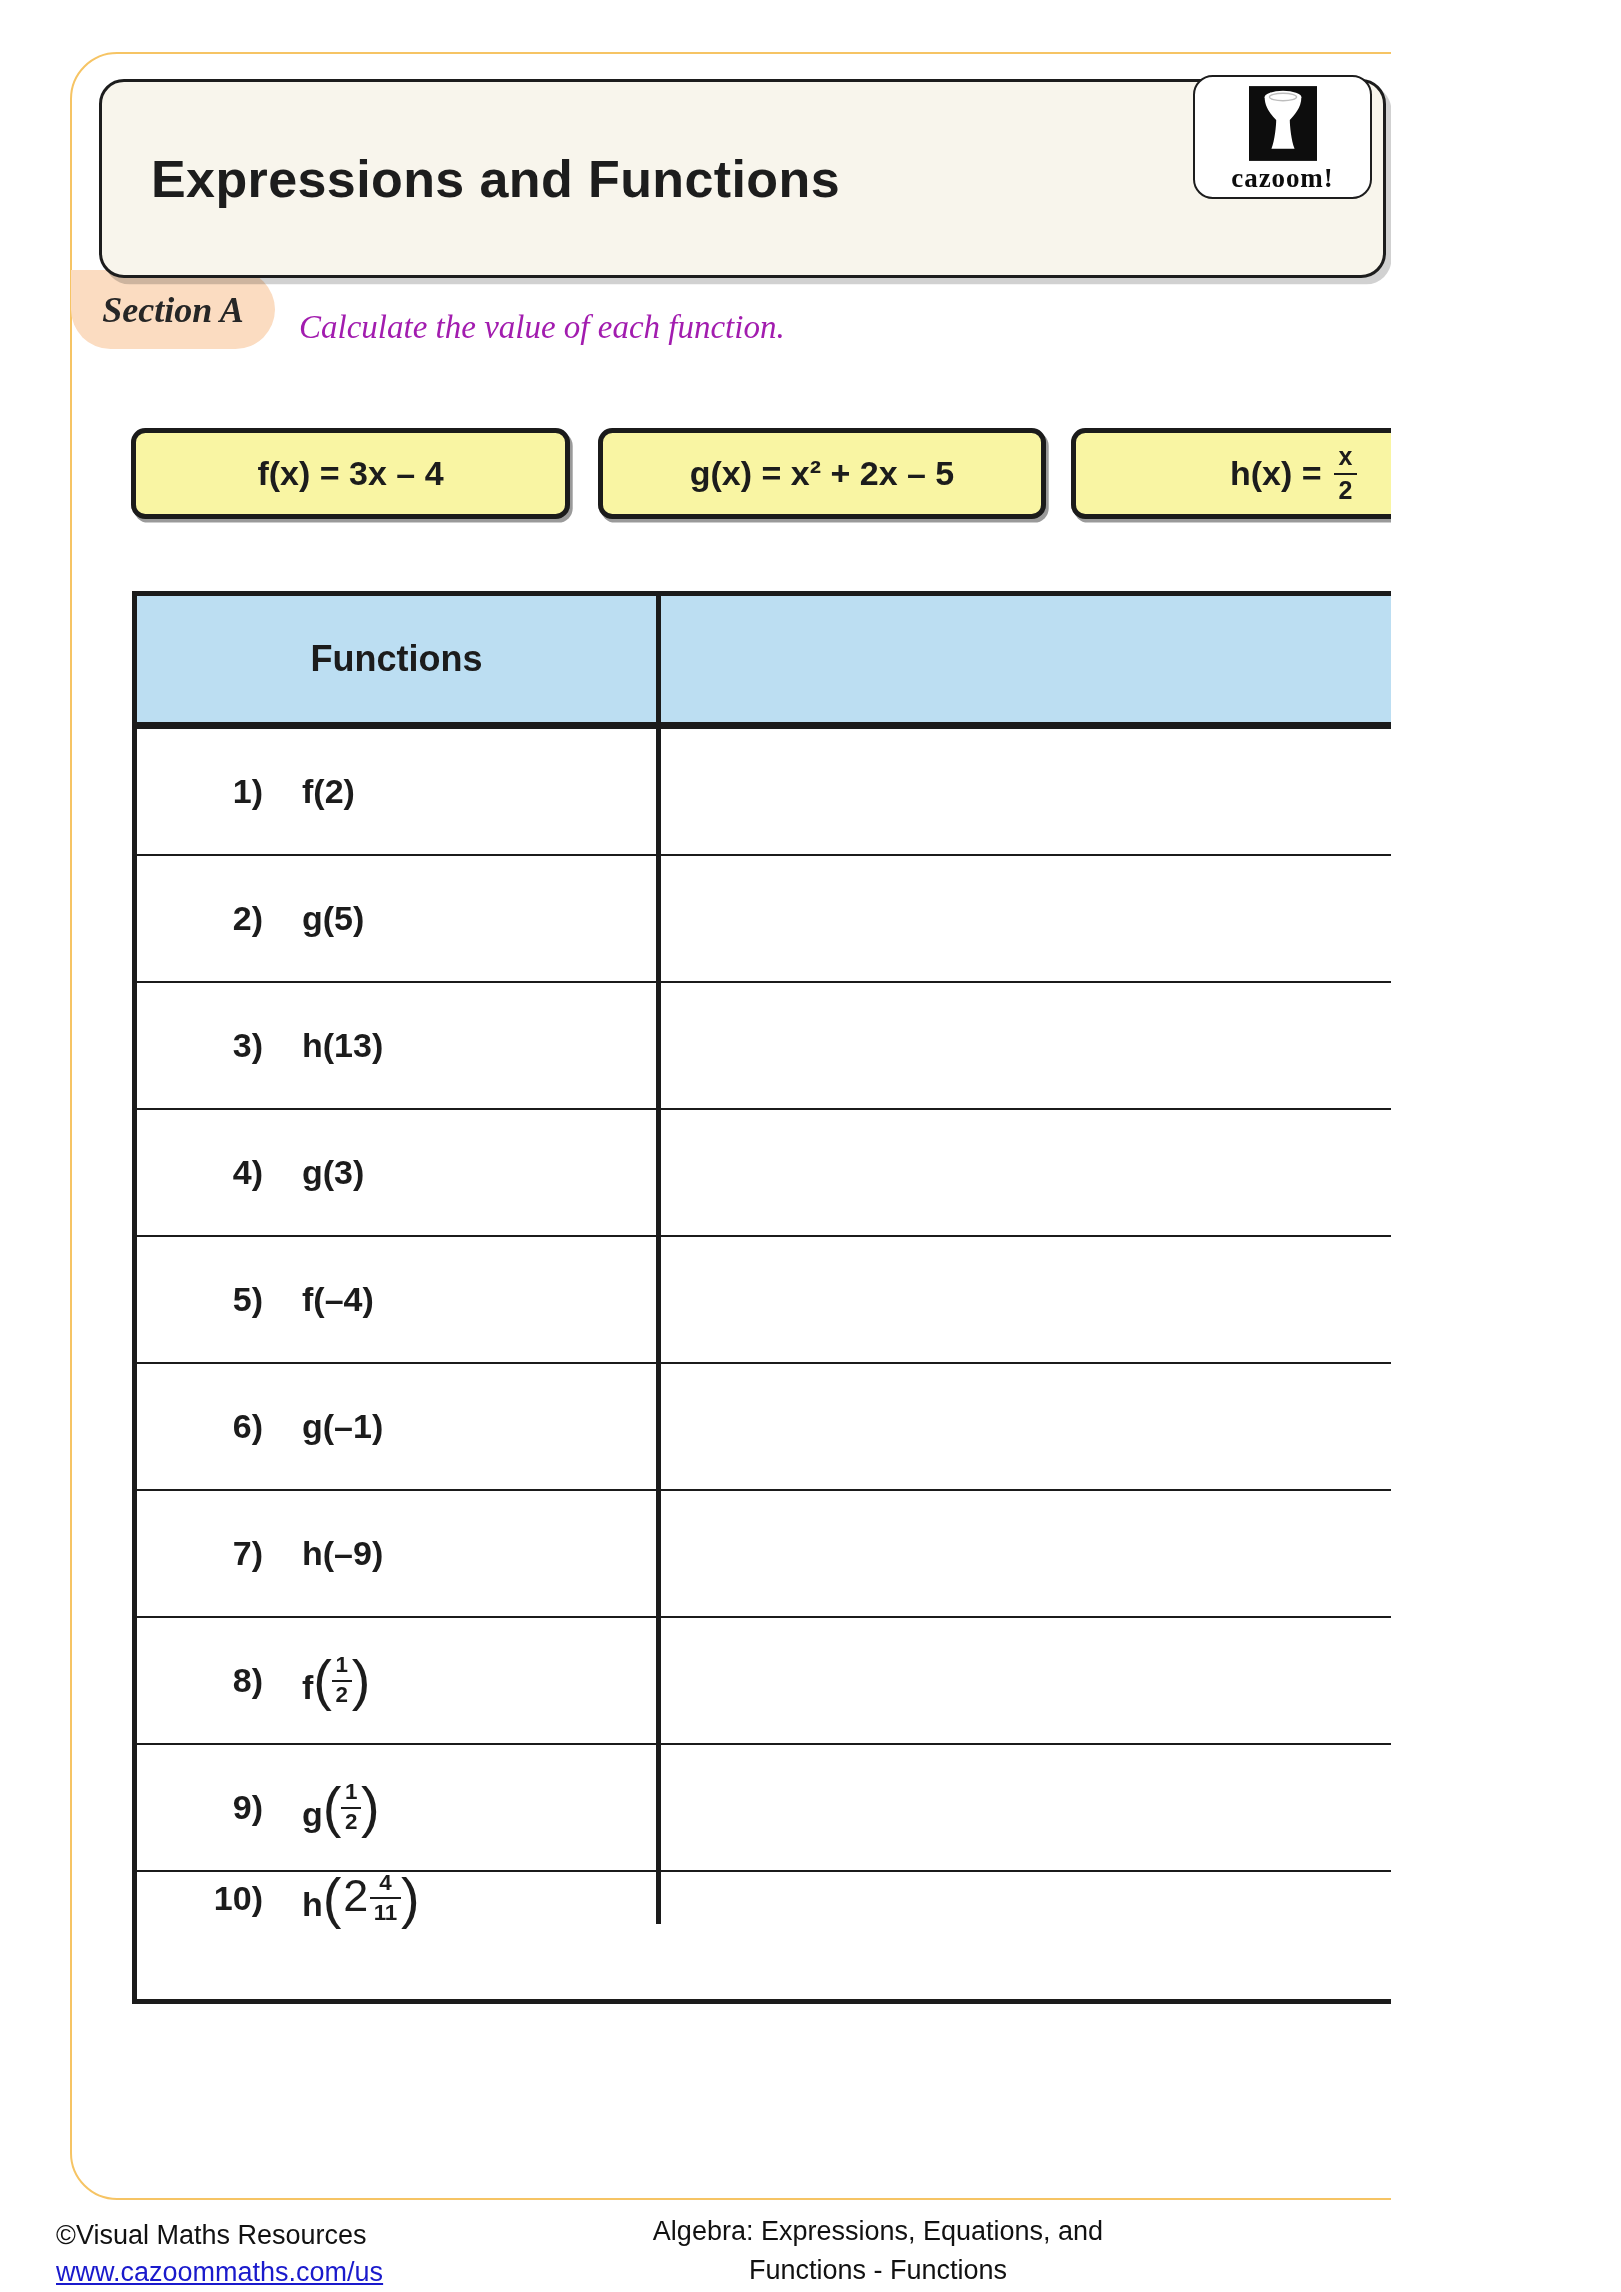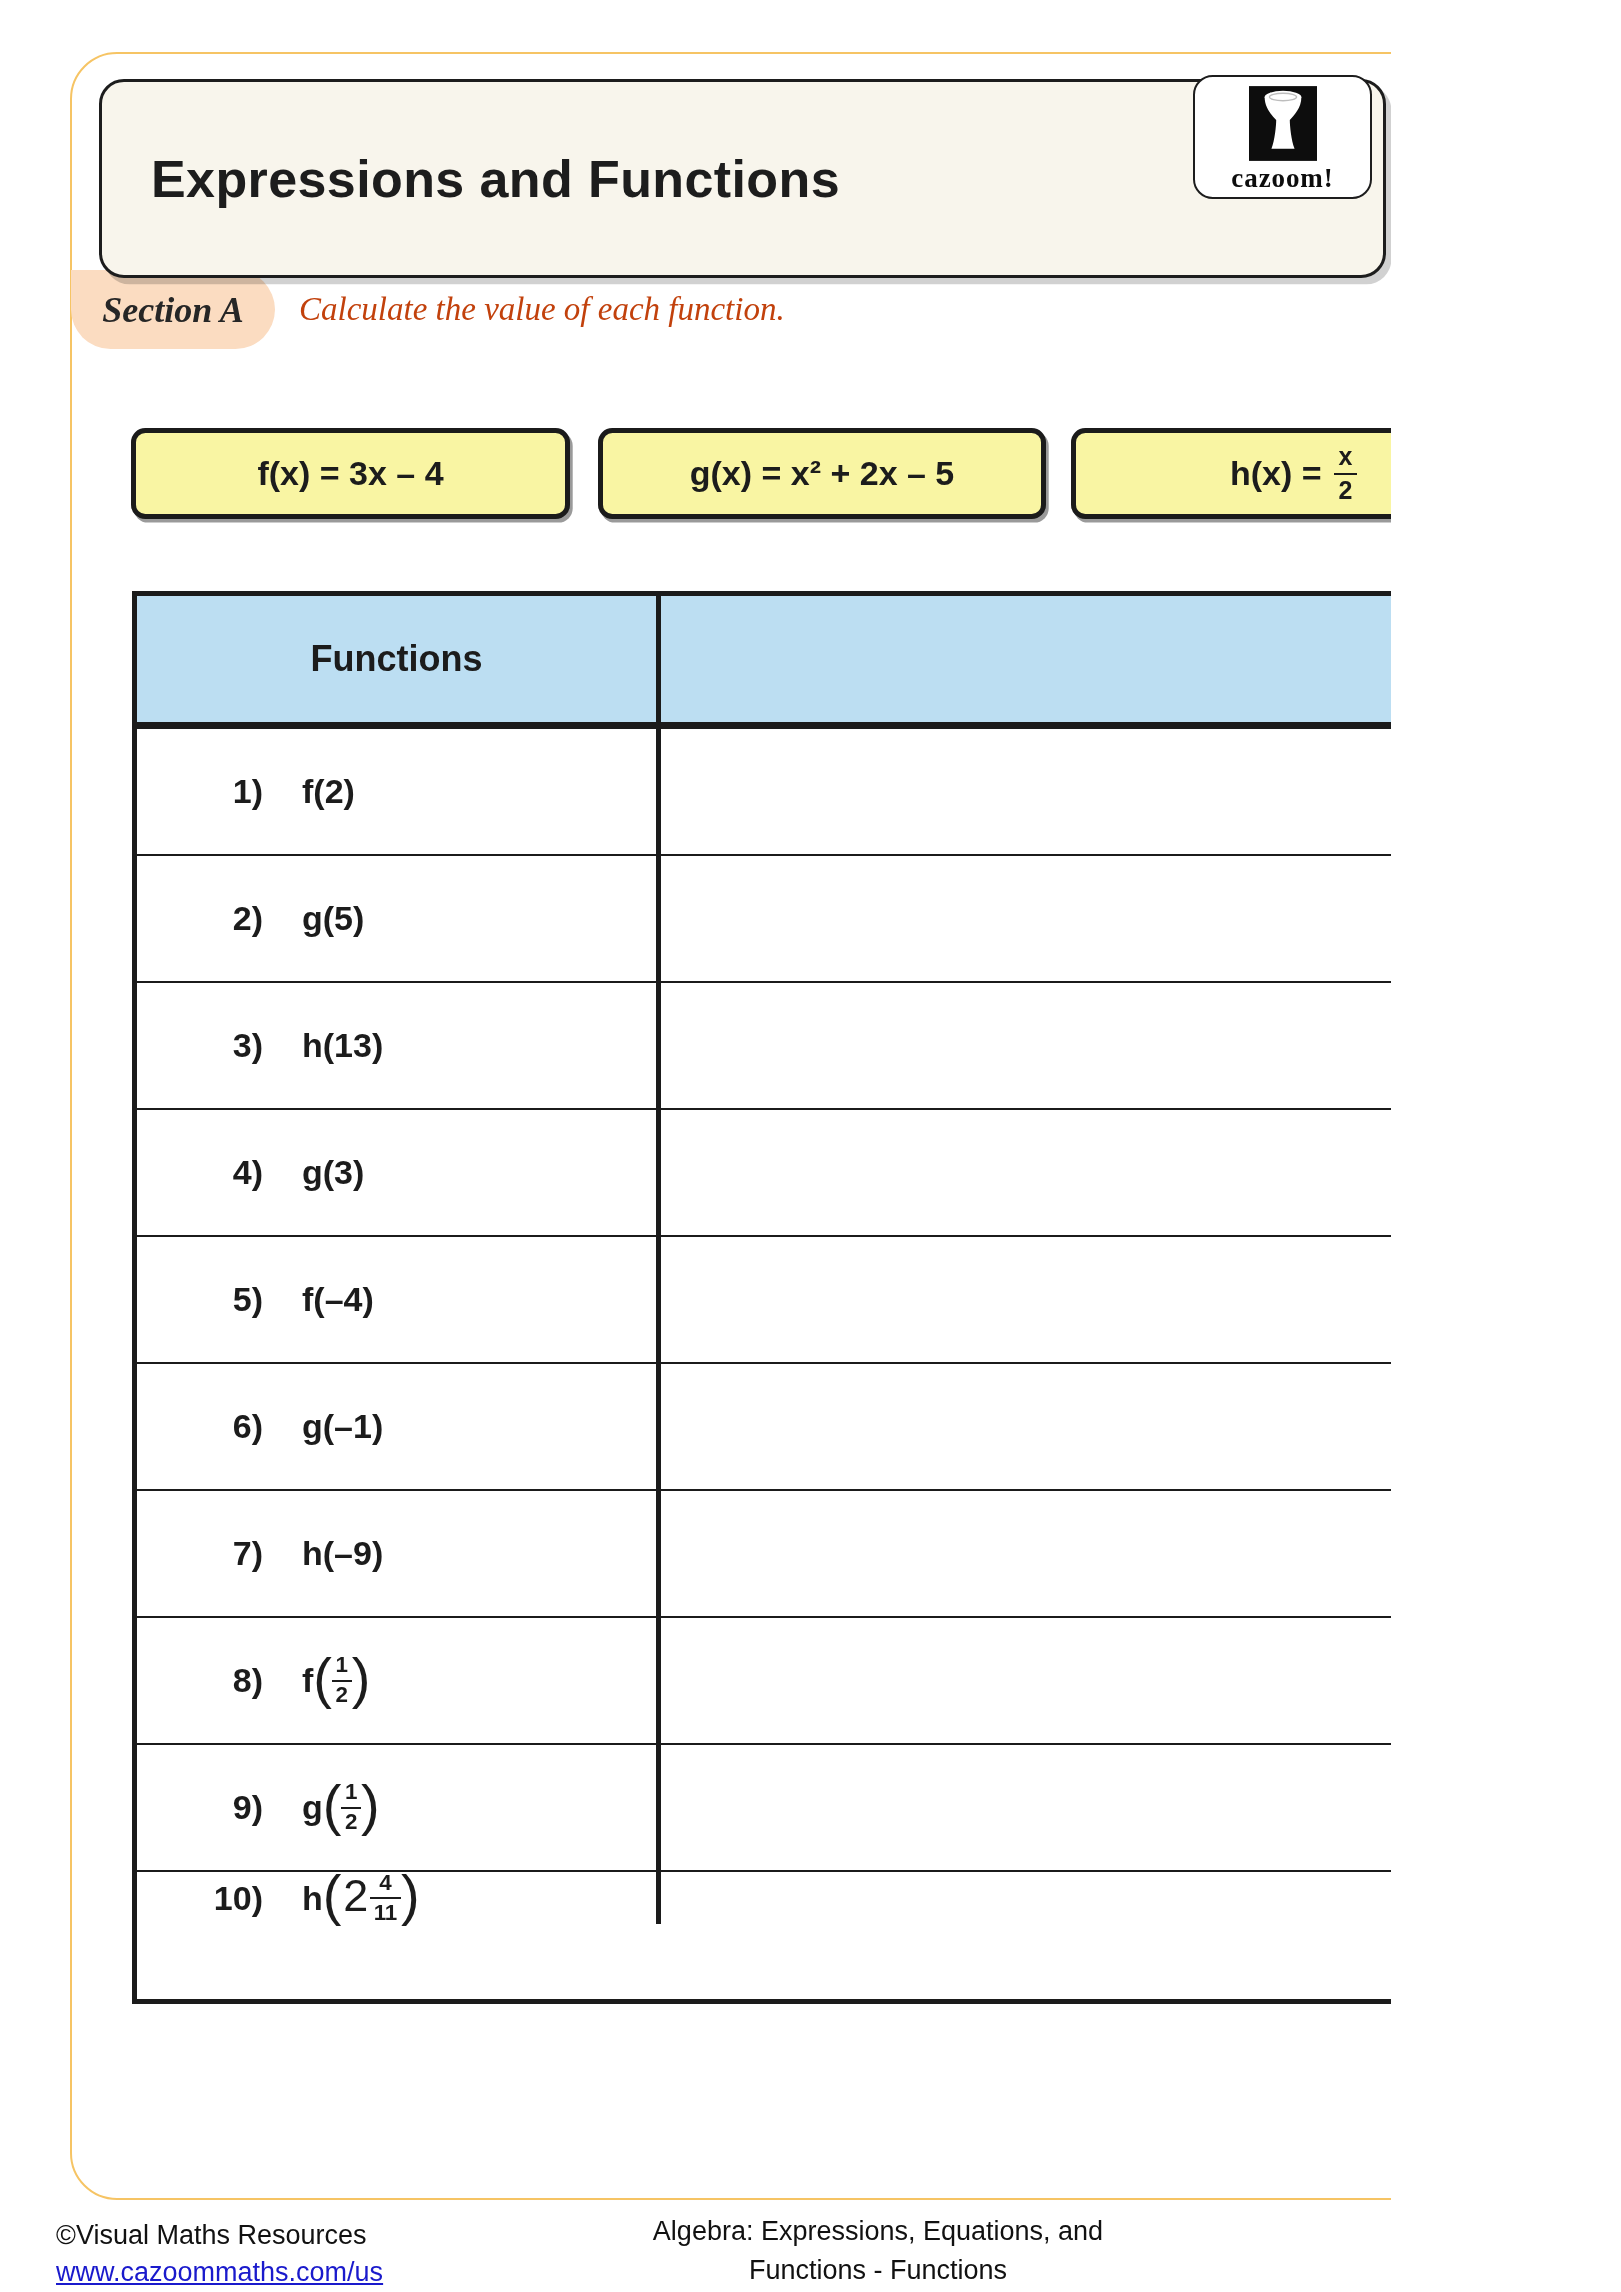--- a/index.html
+++ b/index.html
@@ -33,22 +33,22 @@
   }
   .mascot { position:absolute; left:1390px; top:61px; width:220px; height:292px; z-index:3; }
   .section-label {
     position:absolute; left:71px; top:270px; width:204px; height:79px;
     background:var(--peach,#FBDCC1); border-radius:0 41px 41px 41px; z-index:1;
     display:flex; align-items:center; justify-content:center;
     font-family:"Liberation Serif", serif; font-style:italic; font-weight:bold;
     font-size:36px; color:#262626;
   }
   .instruction {
-    position:absolute; left:299px; top:270px; height:79px; display:flex; align-items:center;
-    font-family:"Liberation Serif", serif; font-style:italic; font-size:33px; color:#c2410c;
+    position:absolute; left:299px; top:288px; height:79px; display:flex; align-items:center;
+    font-family:"Liberation Serif", serif; font-style:italic; font-size:33px; color:#a21caf;
     z-index:2;
   }
   .def-box {
     position:absolute; top:428px; height:91px;
     background:var(--boxyellow,#F9F5A3); border:5.4px solid #1b1b1b; border-radius:14.3px;
     box-shadow:2.7px 3.6px 0 rgba(30,30,30,0.45);
     display:flex; align-items:center; justify-content:center;
     font-size:34px; font-weight:bold; z-index:1;
   }
   .def-f { left:131px; width:439px; }
@@ -64,21 +64,21 @@
   }
   .thead { display:flex; height:133px; background:var(--headerblue,#BCDEF2); border-bottom:7.2px solid #1b1b1b; }
   .th { display:flex; align-items:center; justify-content:center; font-size:36px; font-weight:bold; }
   .th1 { width:524px; border-right:5.4px solid #1b1b1b; }
   .th2 { flex:1; }
   .trow { display:flex; height:127px; border-bottom:2.7px solid #1b1b1b; }
   .trow:last-child { border-bottom:none;flex-direction:column; }
   .fcell { width:524px; border-right:5.4px solid #1b1b1b; display:flex; align-items:center; padding-left:45px; }
   .scell { flex:1; background:#ffffff; }
   .rownum { width:81px; text-align:right; margin-right:39px; font-size:34px; font-weight:bold; }
-  .expr { display:inline-flex; align-items:center; font-size:34px; font-weight:bold; }
+  .expr { display:inline-flex; align-items:flex-end; font-size:34px; font-weight:bold; }
   .expr .bp { font-size:56px; font-weight:400; line-height:.85; transform:translateY(-2.7px); }
   .expr .frac { font-size:22.4px; font-weight:bold; }
   .expr .frac .den { border-top:2.2px solid #1c1c1c; padding:2.7px 3.6px 0; }
   .expr .frac .num { padding:0 3.6px 2.7px; }
   .expr .whole { font-size:45px; font-weight:400; margin:0 1.8px; transform:translateY(-1.8px); }
   .foot-left { position:absolute; left:56px; top:2219px; font-size:27px; line-height:33px; color:#111; z-index:2; }
   .foot-left a { color:var(--linkblue,#1A1ACC); text-decoration:underline; display:inline-block; margin-top:3.6px; cursor:pointer; }
   .foot-center { position:absolute; left:493px; top:2212px; width:770px; text-align:center; font-size:27px; line-height:39px; color:#111; z-index:2; }
   .foot-right { position:absolute; left:1334px; top:2232px; width:260px; text-align:right; font-size:27px; color:#111; z-index:2; }
 </style>

